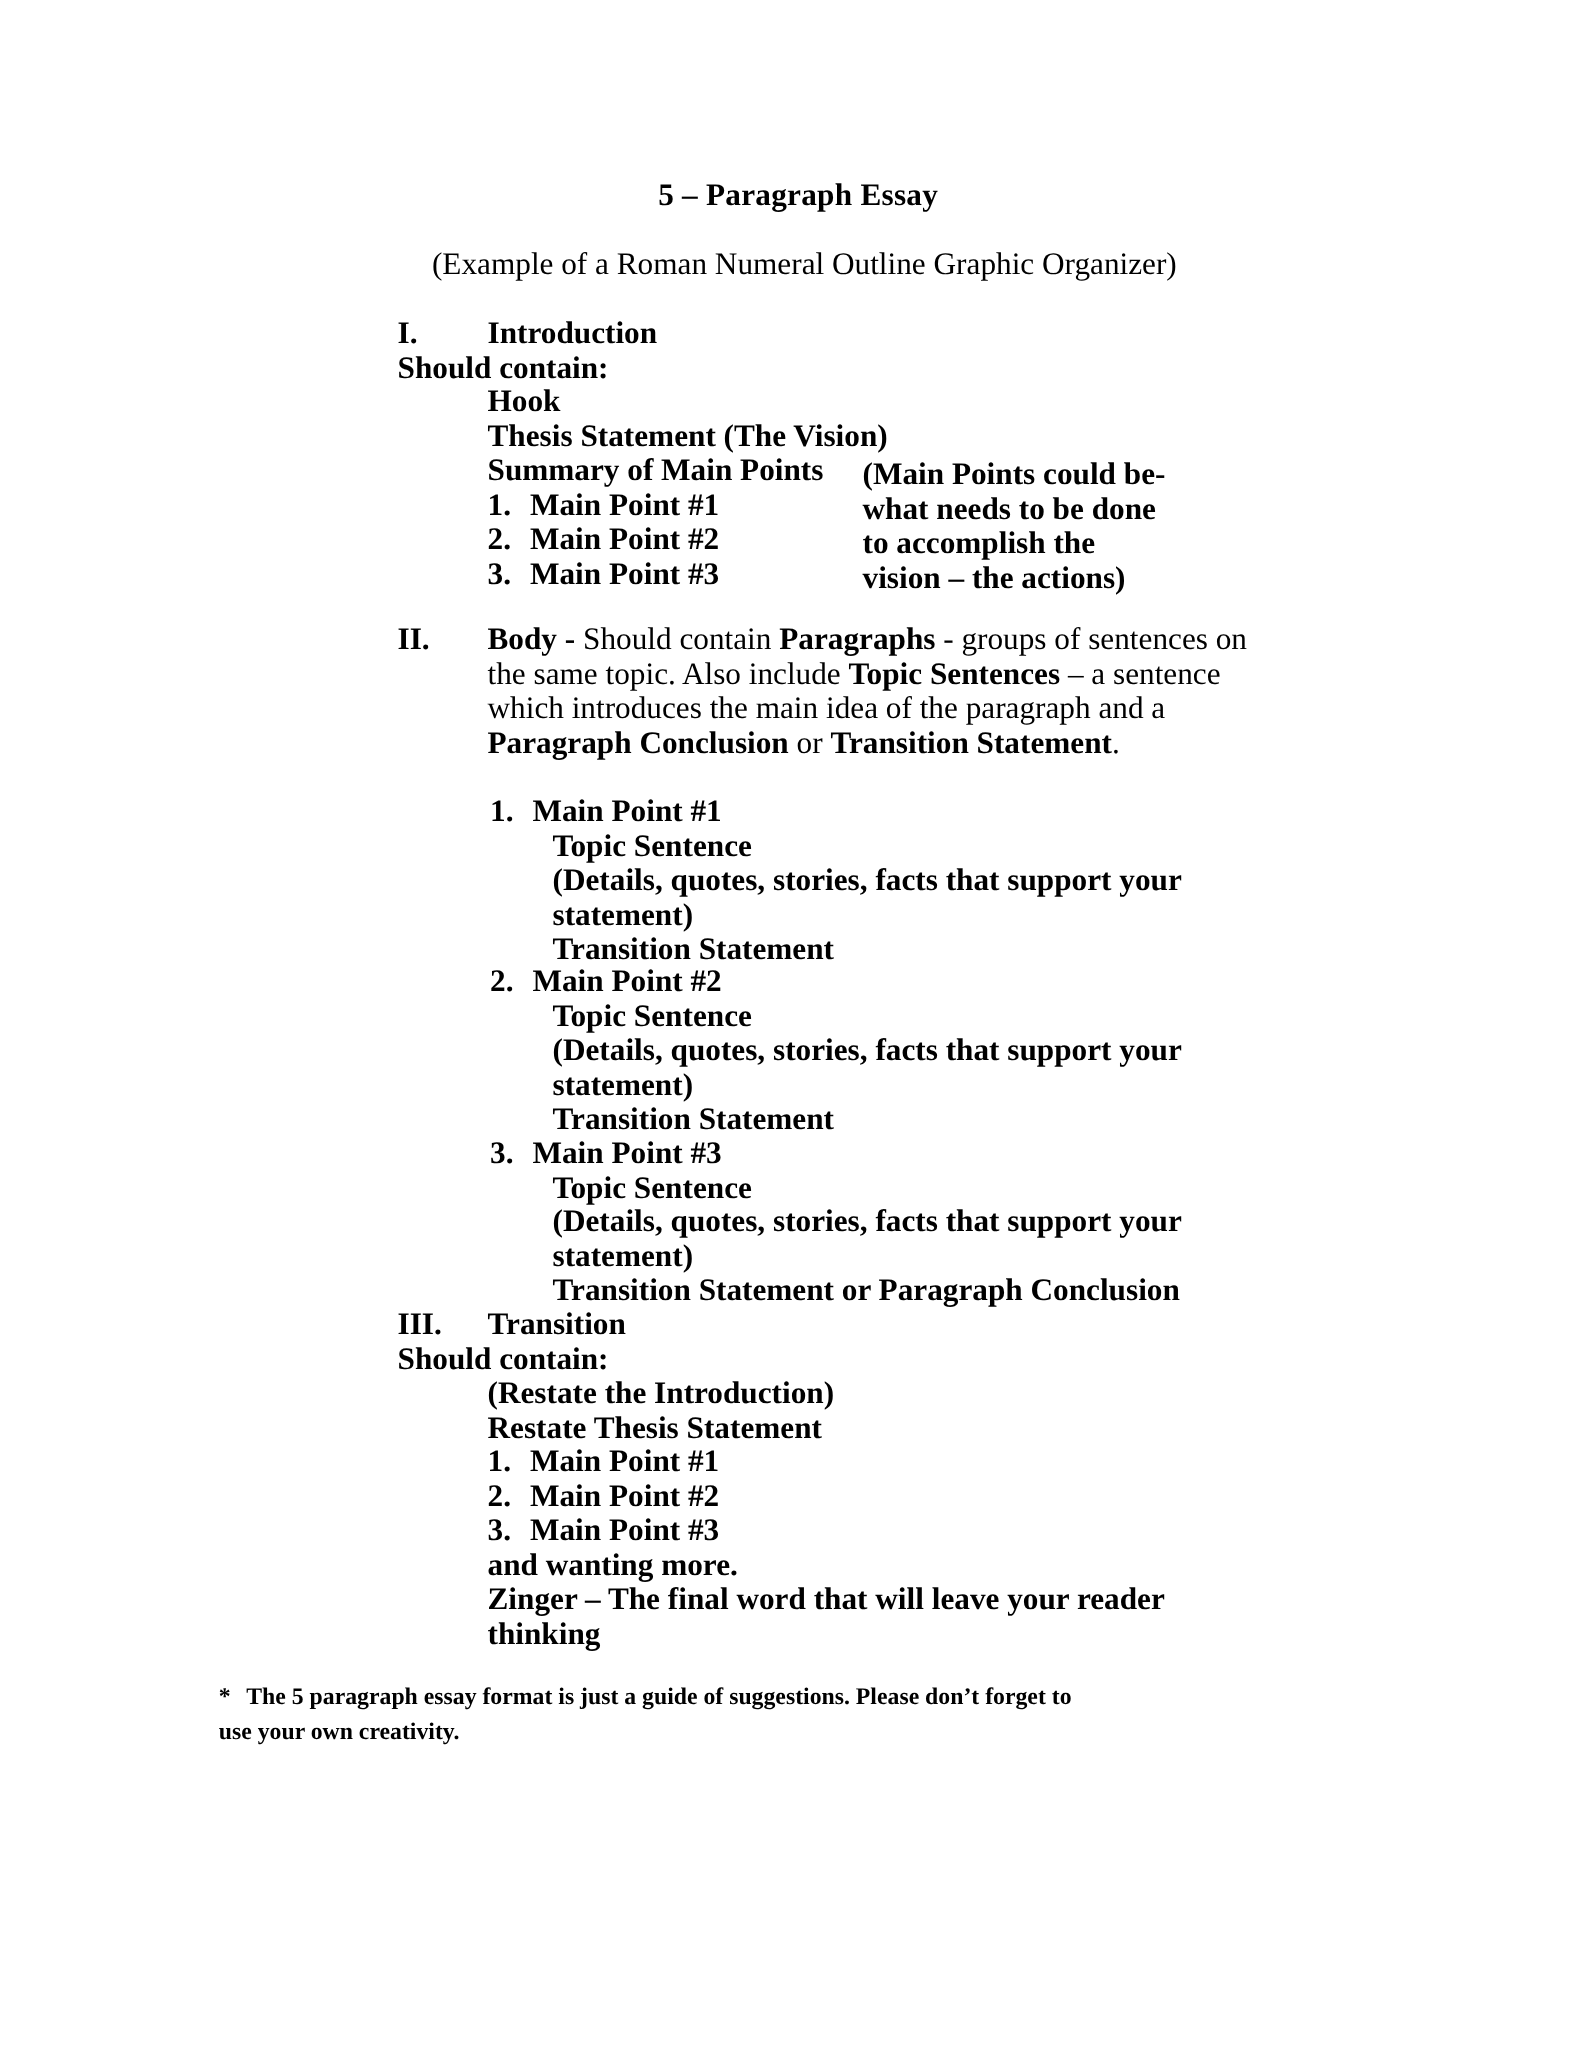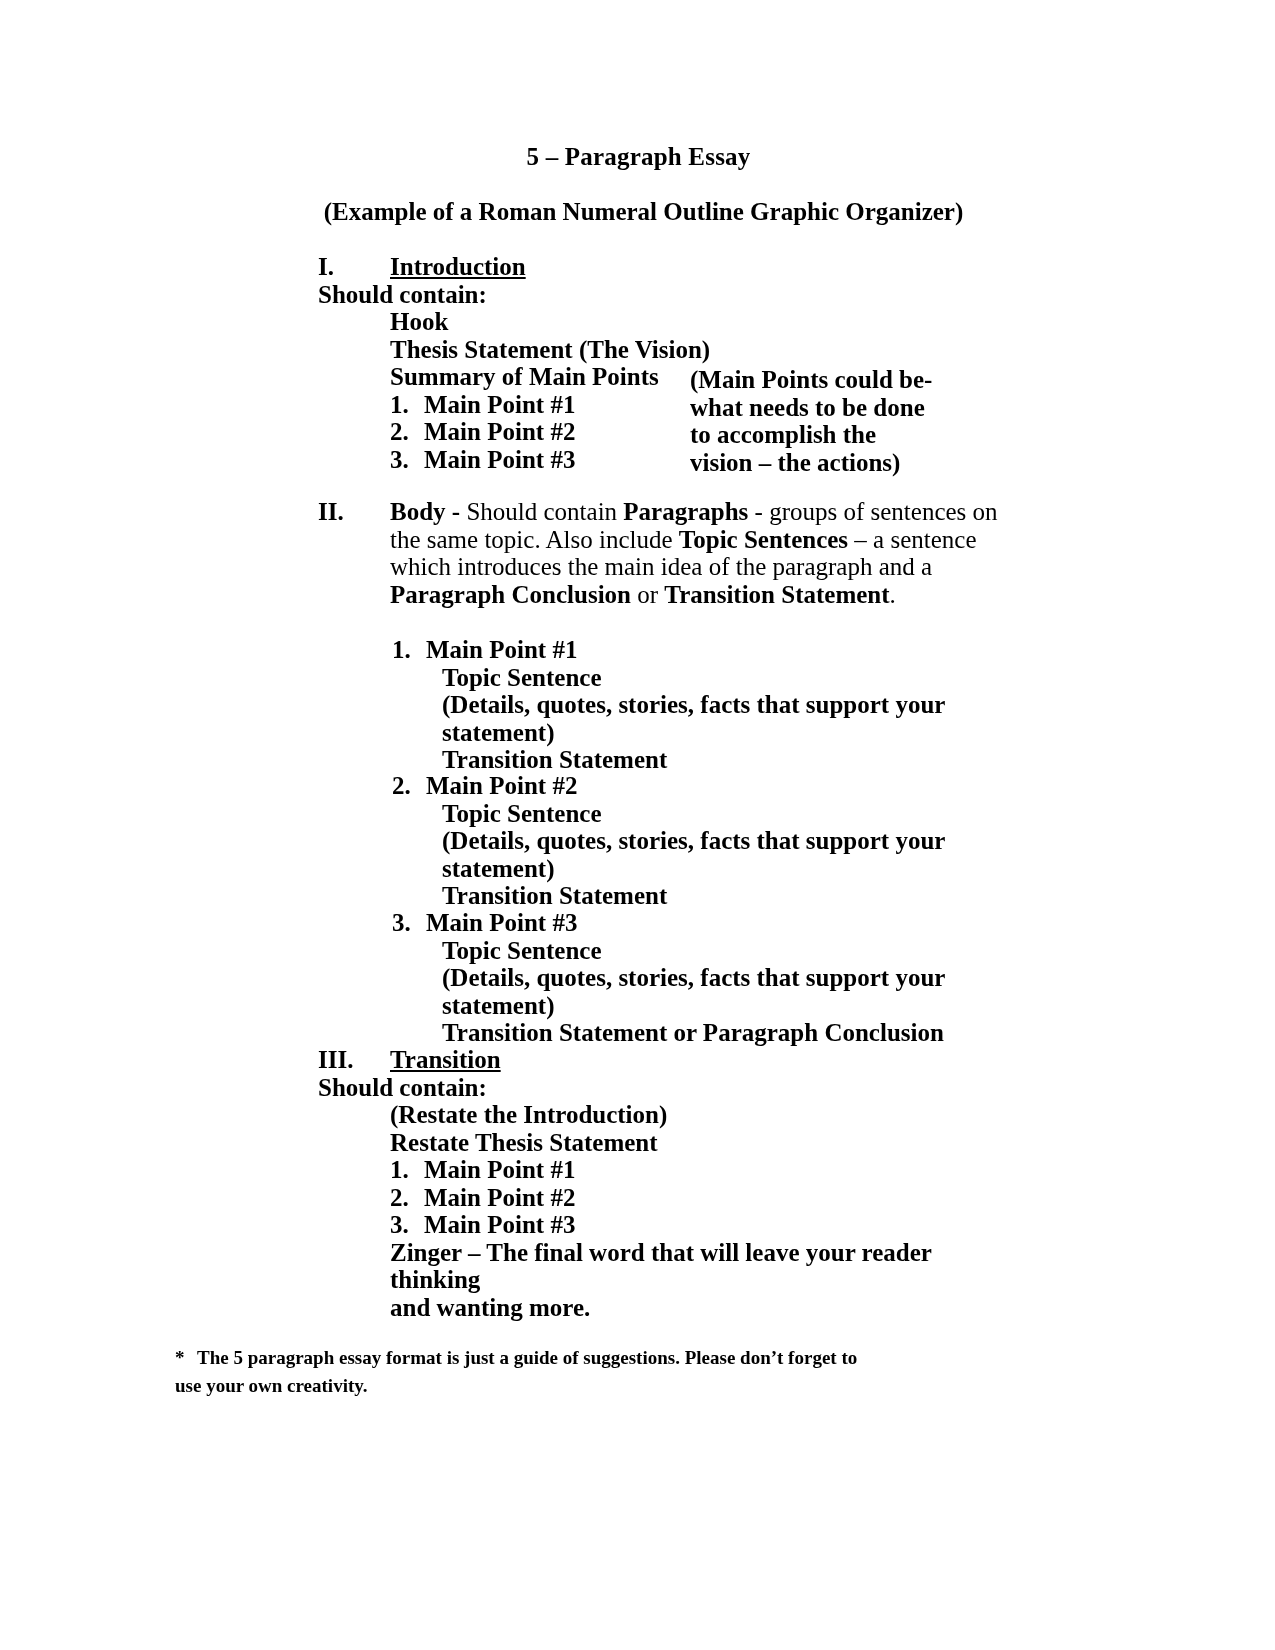--- a/index.html
+++ b/index.html
@@ -31,21 +31,21 @@
     font-weight: bold;
     font-size: 25px;
     letter-spacing: 0.2px;
     position: absolute;
     left: 2px;
     right: 0;
     top: 143px;
   }
   .subtitle {
     text-align: center;
-    font-weight: bold;
+    font-weight: normal;
     font-size: 25px;
     position: absolute;
     left: 12px;
     right: 0;
     top: 198px;
   }
 
   
   .section {
     position: absolute;
@@ -55,21 +55,21 @@
 
   .roman-row {
     display: flex;
     align-items: flex-start;
     font-weight: bold;
   }
   .roman-num {
     width: 72px;
     flex: 0 0 72px;
   }
-  .roman-label { flex: 1 1 auto; text-decoration: underline; }
+  .roman-label { flex: 1 1 auto; }
 
   .indent-1 { margin-left: 72px; }
 
   .num-row {
     display: flex;
     align-items: flex-start;
     font-weight: bold;
   }
   .num-marker {
     width: 34px;
@@ -207,22 +207,22 @@
       <span>Main Point #1</span>
     </div>
     <div class="indent-1 num-row">
       <span class="num-marker">2.</span>
       <span>Main Point #2</span>
     </div>
     <div class="indent-1 num-row">
       <span class="num-marker">3.</span>
       <span>Main Point #3</span>
     </div>
+    <div class="indent-1 b">and wanting more.</div>
     <div class="indent-1 b">Zinger – The final word that will leave your reader thinking</div>
-    <div class="indent-1 b">and wanting more.</div>
   </div>
 
   <div class="footnote" style="left:175px; top:1344px; width:880px;">
     <div>
       <span class="footnote-star">*</span><span>The 5 paragraph essay format is just a guide of suggestions. Please don’t forget to</span>
     </div>
     <div>use your own creativity.</div>
   </div>
 
 </div>

